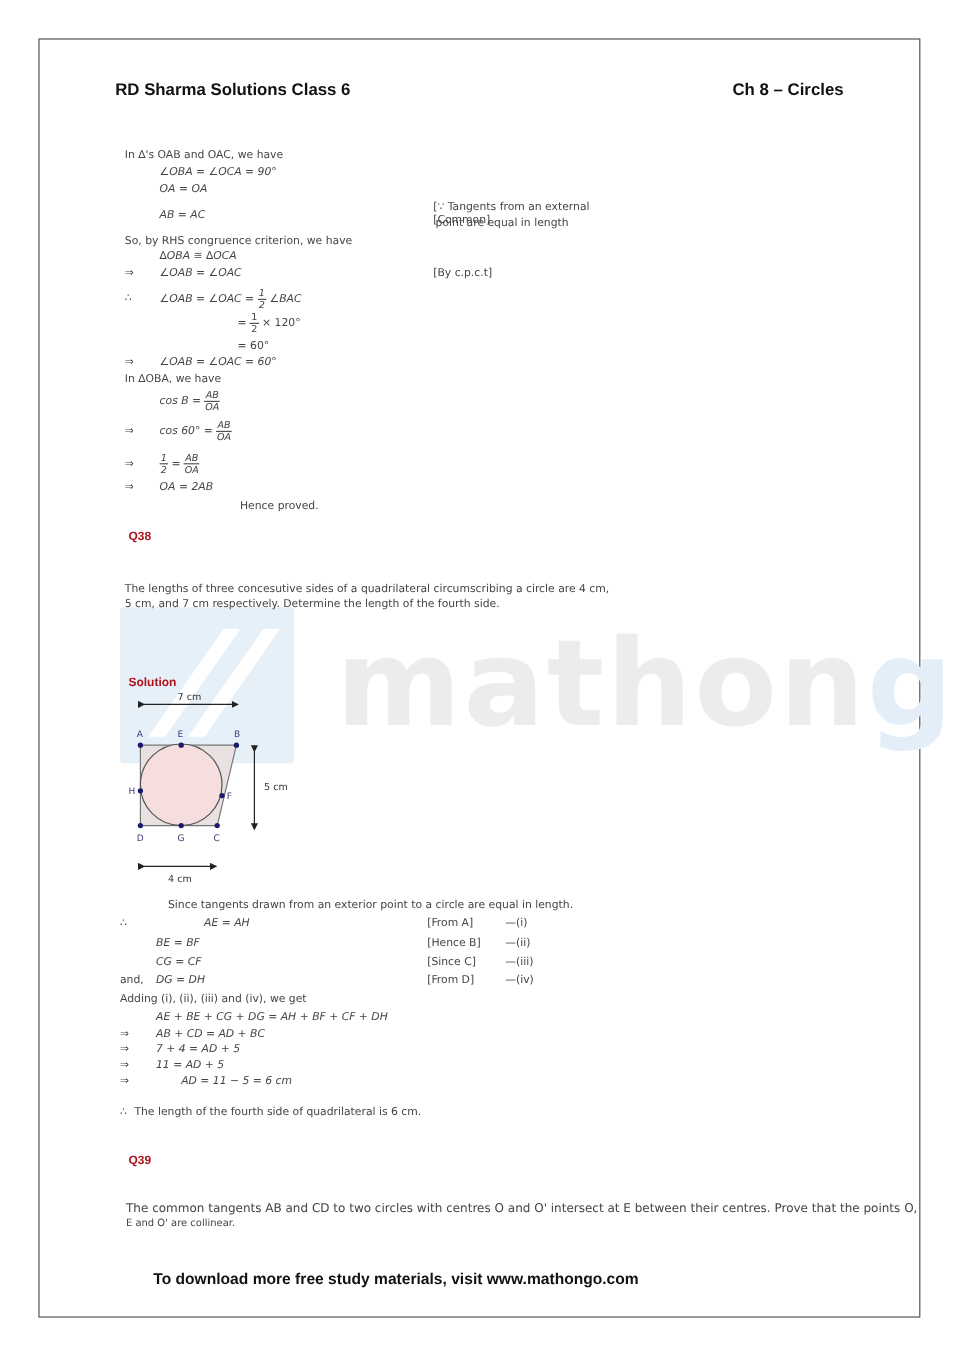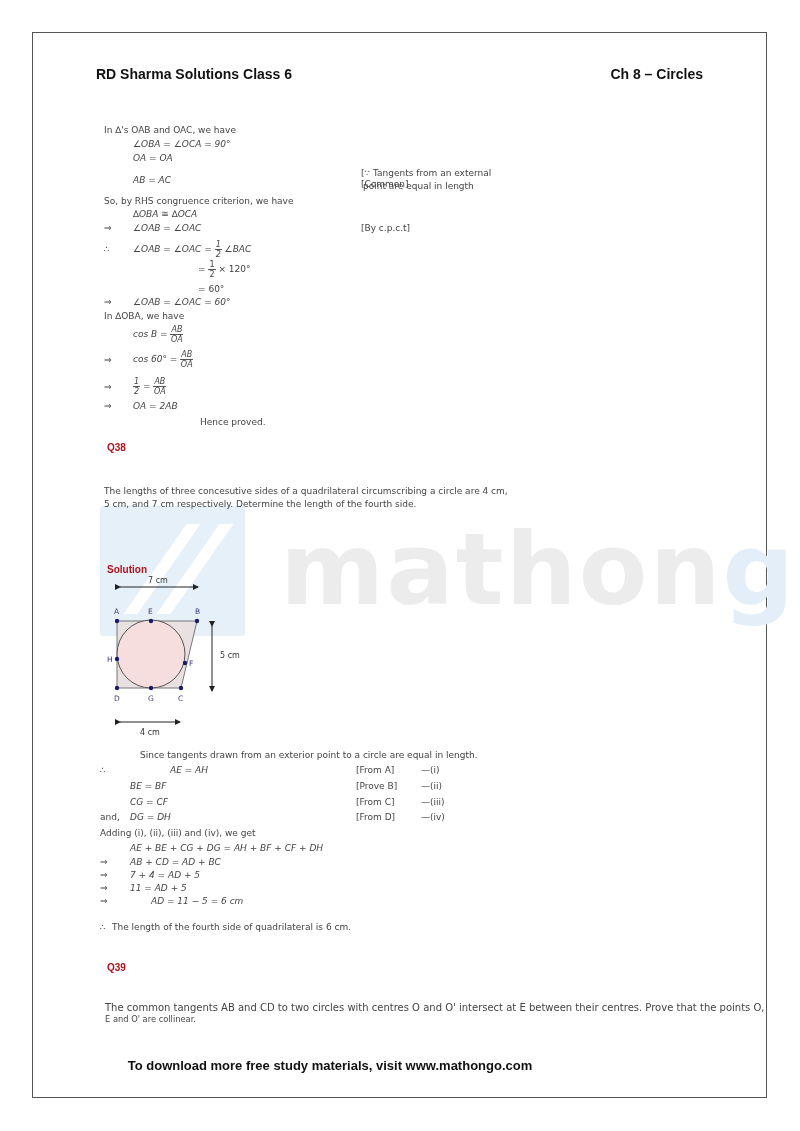--- a/index.html
+++ b/index.html
@@ -130,26 +130,26 @@
 
 <div class="q" style="left:116px;top:750px;margin-left:24px;">Since tangents drawn from an exterior point to a circle are equal in length.</div>
 
 <div class="q" style="left:100px;top:765px;">∴</div>
 <div class="q it" style="left:130px;top:765px;margin-left:40px;">AE = AH</div>
 <div class="q" style="left:356px;top:765px;">[From A]</div>
 <div class="q" style="left:421px;top:765px;">—(i)</div>
 
 <div class="q" style="left:100px;top:781px;"></div>
 <div class="q it" style="left:130px;top:781px;">BE = BF</div>
-<div class="q" style="left:356px;top:781px;">[Prove B]</div>
+<div class="q" style="left:356px;top:781px;">[Hence B]</div>
 <div class="q" style="left:421px;top:781px;">—(ii)</div>
 
 <div class="q" style="left:100px;top:797px;"></div>
 <div class="q it" style="left:130px;top:797px;">CG = CF</div>
-<div class="q" style="left:356px;top:797px;">[From C]</div>
+<div class="q" style="left:356px;top:797px;">[Since C]</div>
 <div class="q" style="left:421px;top:797px;">—(iii)</div>
 
 <div class="q" style="left:100px;top:812px;">and,</div>
 <div class="q it" style="left:130px;top:812px;">DG = DH</div>
 <div class="q" style="left:356px;top:812px;">[From D]</div>
 <div class="q" style="left:421px;top:812px;">—(iv)</div>
 
 <div class="q" style="left:100px;top:828px;">Adding (i), (ii), (iii) and (iv), we get</div>
 
 <div class="q it" style="left:130px;top:843px;">AE + BE + CG + DG = AH + BF + CF + DH</div>

